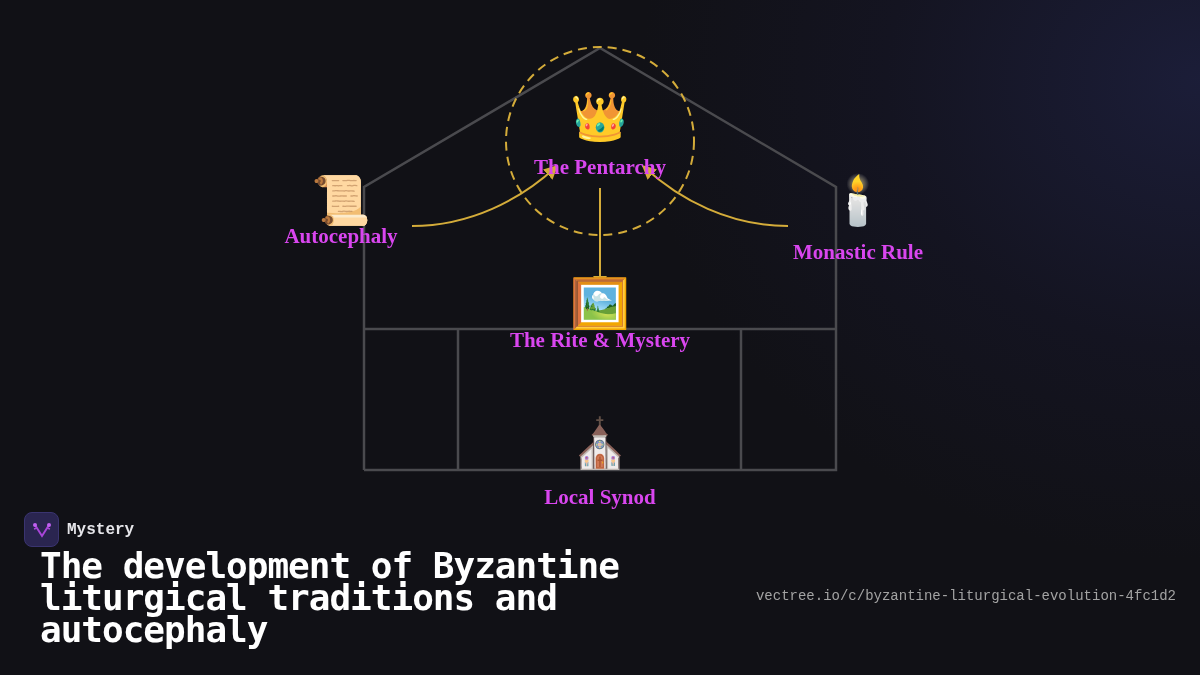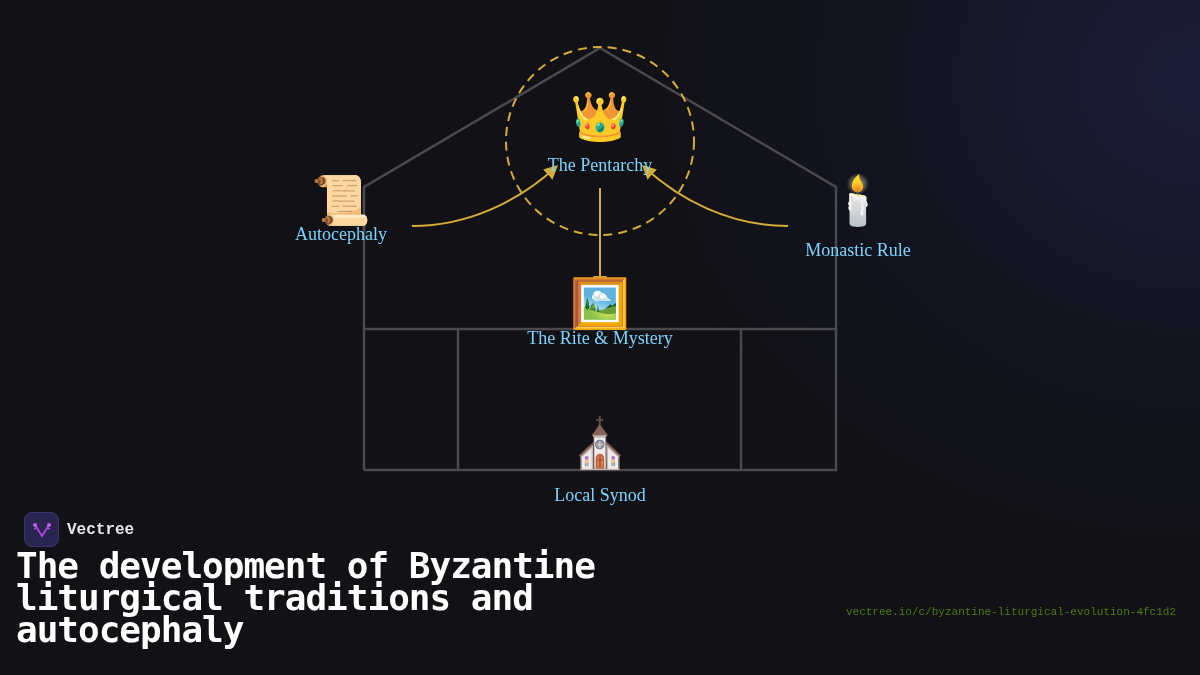--- a/index.html
+++ b/index.html
@@ -14,41 +14,41 @@
     pointer-events: none;
   }
   svg.diagram { position: absolute; left: 0; top: 0; }
   .node-icon {
     position: absolute; width: 70px; height: 60px; margin-left: -35px;
     font-size: 48px; line-height: 60px; text-align: center;
     font-family: "DejaVu Sans", sans-serif;
   }
   .node-label {
     position: absolute; width: 240px; margin-left: -120px; text-align: center;
-    font-family: "Liberation Serif", serif; font-weight: normal; font-size: 18px;
-    color: #7dd3fc;
+    font-family: "Liberation Serif", serif; font-weight: bold; font-size: 21px;
+    color: #d946ef;
   }
   .brand {
     position: absolute; left: 24px; top: 512px; display: flex; align-items: center; gap: 8px;
   }
   .brand-logo {
     width: 33px; height: 33px; border-radius: 8px; background: #2a2550;
     border: 1px solid #3a3470; display: flex; align-items: center; justify-content: center;
   }
   .brand-name {
     font-family: "Liberation Mono", monospace; font-weight: bold; font-size: 16px; color: #e6e6ea;
   }
   .title {
-    position: absolute; left: 16px; top: 550px; width: 700px;
+    position: absolute; left: 40px; top: 550px; width: 700px;
     font-family: "DejaVu Sans Mono", monospace; font-weight: bold; font-size: 36px;
     line-height: 32px; color: #ffffff; letter-spacing: -1px;
   }
   .url {
-    position: absolute; right: 24px; top: 606px;
-    font-family: "Liberation Mono", monospace; font-size: 11px; color: #4d7c0f;
+    position: absolute; right: 24px; top: 588px;
+    font-family: "Liberation Mono", monospace; font-size: 14px; color: #a3a3a3;
   }
 </style>
 </head>
 <body>
 
 <div class="bg-glow"></div>
 
 <svg class="diagram" width="1200" height="675">
   <defs>
     <marker id="arrow" viewBox="0 0 10 10" refX="8" refY="5" markerWidth="7" markerHeight="7" orient="auto-start-reverse">
@@ -87,17 +87,17 @@
 
 <div class="brand">
   <div class="brand-logo">
     <svg width="20" height="18" viewBox="0 0 20 18">
       <path d="M3,4 L10,15 L17,4" stroke="#a845d8" stroke-width="2" fill="none" stroke-linecap="round"></path>
       <circle cx="3" cy="4" r="2" fill="#c060f0"></circle>
       <circle cx="17" cy="4" r="2" fill="#c060f0"></circle>
       <path d="M2,8 L5,7 M18,8 L15,7" stroke="#a845d8" stroke-width="1.5"></path>
     </svg>
   </div>
-  <span class="brand-name">Vectree</span>
+  <span class="brand-name">Mystery</span>
 </div>
 
 <div class="title">The development of Byzantine liturgical traditions and autocephaly</div>
 <div class="url">vectree.io/c/byzantine-liturgical-evolution-4fc1d2</div>
 
 </body></html>

